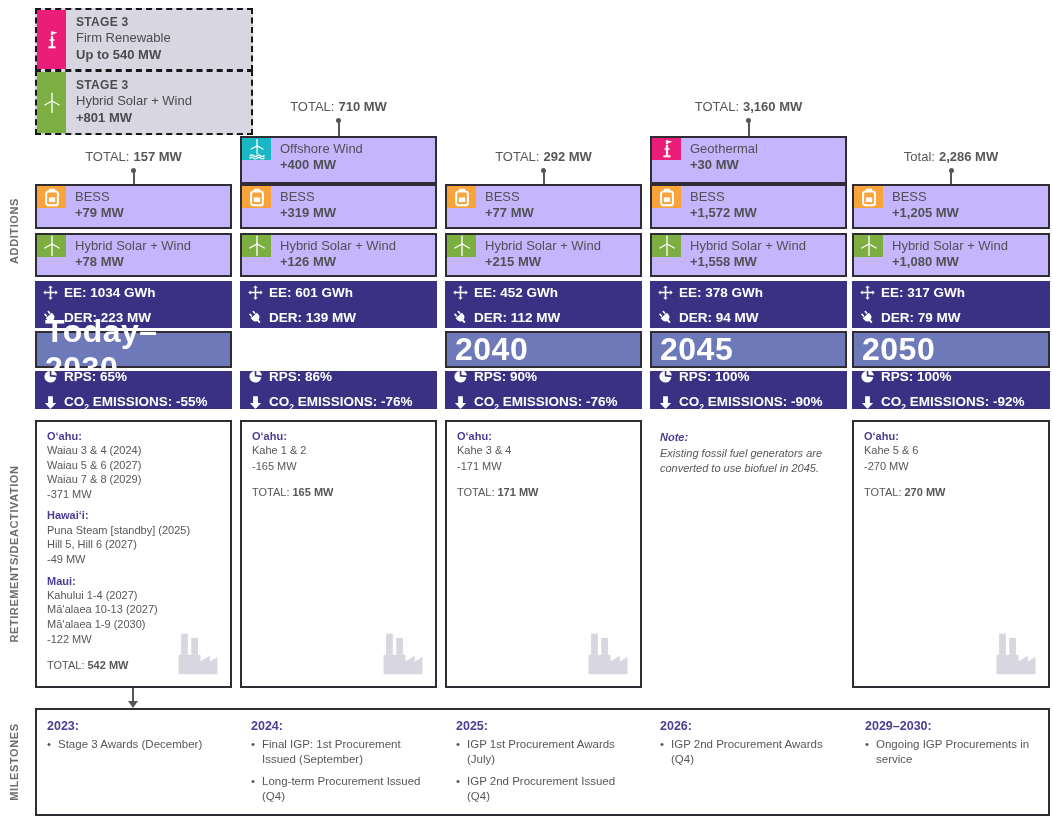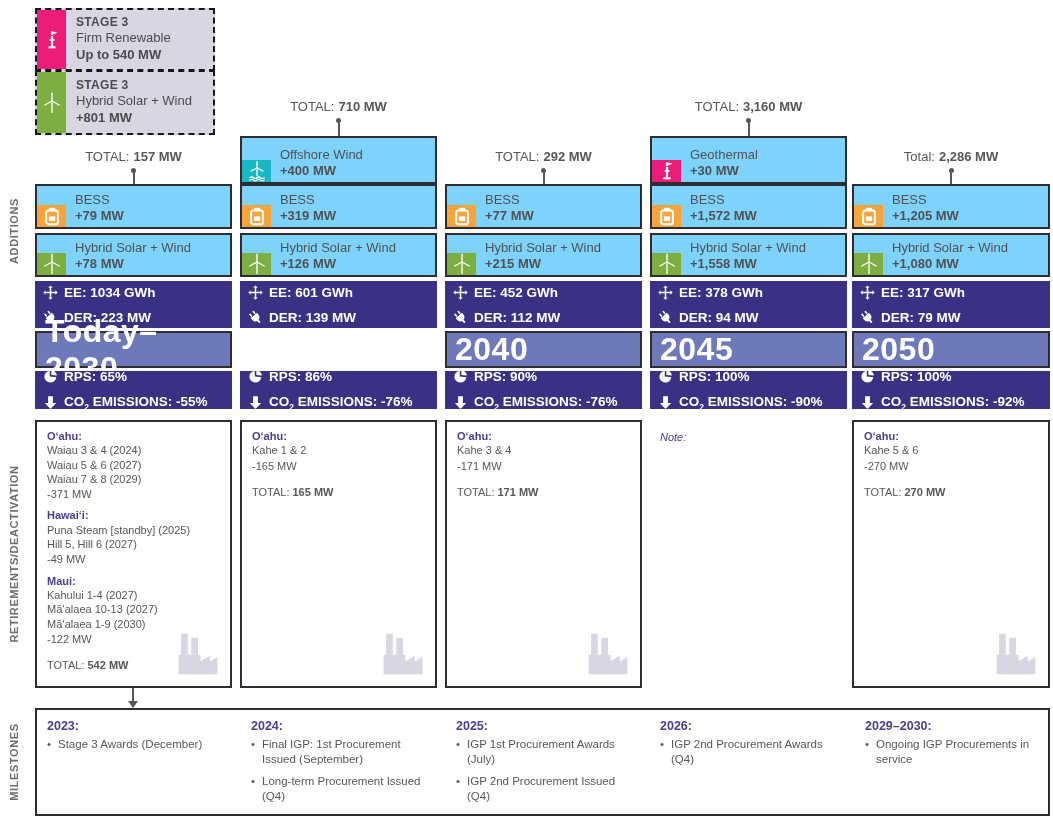--- a/index.html
+++ b/index.html
@@ -2,21 +2,21 @@
 <html><head>
 <meta charset="utf-8">
 <style>
   html,body{margin:0;padding:0;background:#fff;}
   .canvas{position:relative;width:1053px;height:823px;background:#fff;overflow:hidden;
           font-family:"Liberation Sans",sans-serif;}
   
   .col{position:absolute;top:0;width:197px;height:823px;}
   .c0{left:35px}.c1{left:240px}.c2{left:445px}.c3{left:650px}.c4{left:852px;width:198px}
   
-  .box{position:absolute;left:0;right:0;background:#7dd3fc;border:2px solid #2f2d33;display:flex;align-items:flex-end;box-sizing:border-box;}
+  .box{position:absolute;left:0;right:0;background:#c4b5fd;border:2px solid #2f2d33;display:flex;align-items:flex-start;box-sizing:border-box;}
   .special{top:136px;height:48px}
   .bess{top:184px;height:45px}
   .hyb{top:233px;height:44px}
   .ic{width:29px;flex:none;display:flex;align-items:center;justify-content:center}
   .ic svg{width:22px;height:22px}
   .ic.or{background:#f9a33b}.ic.gr{background:#7dae41}.ic.tl{background:#19b7c4}.ic.pk{background:#ec1d78}
   .bt{padding:3px 9px;display:flex;flex-direction:column;justify-content:center;color:#515154;font-size:13px;line-height:1.25}
   .bt .v{font-weight:bold}
   
   .bar{position:absolute;left:0;right:0;background:#3b3184;color:#fff;display:flex;flex-direction:column;justify-content:center;gap:10px;padding-left:8px;box-sizing:border-box}
@@ -29,32 +29,32 @@
   .yearbar{position:absolute;left:0;right:0;top:331px;height:37px;background:#6e79ba;border:2px solid #2f2d33;box-sizing:border-box;color:#fff;font-size:32px;font-weight:bold;display:flex;align-items:center;padding-left:8px;letter-spacing:.5px}
   
   .retire{position:absolute;left:0;right:0;top:420px;height:268px;background:#fff;border:2px solid #2f2d33;box-sizing:border-box;padding:7px 10px;color:#57575a;font-size:11px;line-height:1.3}
   .retire.plain{border:none;background:transparent;padding-top:10px}
   .ret-h{color:#4c3d93;font-weight:bold;margin-top:7px}
   .ret-h.first{margin-top:0}
   .ret-sub{font-weight:normal;margin:1px 0 2px}
   .ret-tot{margin-top:12px}
   .ret-tot b{margin-left:3px}
   .fact{position:absolute;right:10px;bottom:8px;width:44px;height:48px}
-  .note-h{color:#4c3d93;font-weight:normal;font-style:italic}
+  .note-h{color:#4c3d93;font-weight:bold;font-style:italic}
   .note-b{font-style:italic;margin-top:2px;color:#57575a}
   
   .total{position:absolute;left:0;right:0;display:flex;justify-content:center;gap:4px;color:#57575a;font-size:13px}
   .total b{font-weight:bold}
   .t-low{top:149px}.t-high{top:99px}
   .dot{position:absolute;left:50%;margin-left:-2.5px;width:5px;height:5px;border-radius:50%;background:#57575a}
   .d-low{top:168px}.d-high{top:118px}
   .vl{position:absolute;left:50%;margin-left:-1px;width:2px;background:#57575a}
   .v-low{top:172px;height:12px}.v-high{top:122px;height:14px}
   
-  .legend{position:absolute;left:35px;width:180px;border:2px dashed #17161a;background:#d8d7e1;display:flex;box-sizing:border-box;align-items:stretch}
+  .legend{position:absolute;left:35px;width:218px;border:2px dashed #17161a;background:#d8d7e1;display:flex;box-sizing:border-box;align-items:stretch}
   .lg1{top:8px;height:63px}
   .lg2{top:70px;height:65px}
   .legend .lt{padding:5px 10px;color:#4b4b4e;font-size:13px;line-height:1.3;display:flex;flex-direction:column;justify-content:center}
   .lt .s{font-weight:bold;font-size:12px;letter-spacing:.3px}
   .lt .v{font-weight:bold}
   
   .side{position:absolute;left:0;width:28px;display:flex;align-items:center;justify-content:center;color:#6d6d70;font-weight:bold;font-size:11px;letter-spacing:.6px}
   .side span{transform:rotate(-90deg);white-space:nowrap}
   .s-add{top:184px;height:93px}
   .s-ret{top:420px;height:268px}
@@ -461,20 +461,21 @@
         </div>
       <div class="row">
           <svg>
             <use href="#i-darr" xlink:href="#i-darr"></use>
           </svg>
           <span><span>CO</span><sub>2</sub> <span>EMISSIONS:</span> <span>-90%</span></span>
         </div>
     </div>
     <div class="retire plain">
       <div class="note-h">Note:</div>
+      <div class="note-b">Existing fossil fuel generators are converted to use biofuel in 2045.</div>
     </div>
   </div>
 
   <div class="col c4">
     <div class="total t-low">
         <span>Total:</span>
         <b>2,286 MW</b>
       </div>
     <div class="dot d-low"></div>
     <div class="vl v-low"></div>

